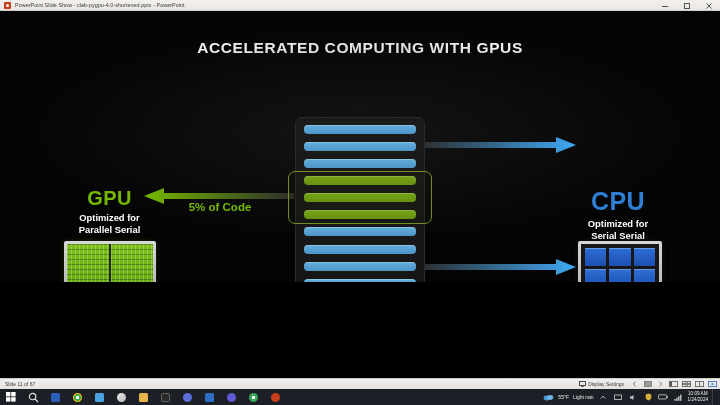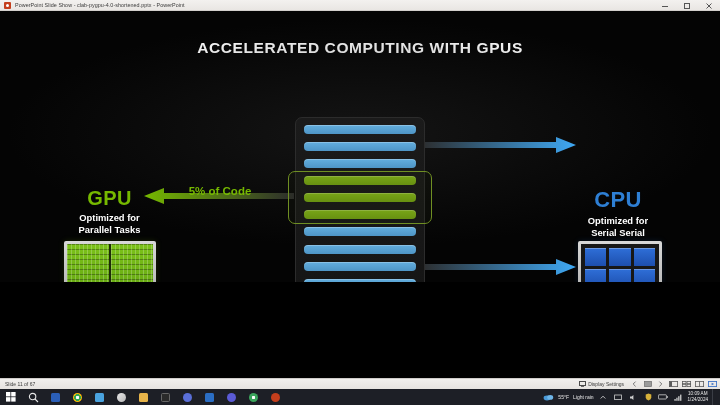--- a/index.html
+++ b/index.html
@@ -71,25 +71,25 @@
   
   .gpu-label {
     position:absolute; left:42px; top:176px; width:135px; text-align:center; z-index:5;
   }
   .gpu-label .big { color:#76b900; font-size:20px; font-weight:bold; letter-spacing:.4px; }
   .gpu-label .sub { color:#ffffff; font-size:9.4px; font-weight:bold; line-height:11.5px; margin-top:2px; }
 
   .cpu-label {
     position:absolute; left:554px; top:176px; width:128px; text-align:center; z-index:5;
   }
-  .cpu-label .big { color:#2e7fd4; font-size:22px; font-weight:bold; letter-spacing:.4px; }
+  .cpu-label .big { color:#2e7fd4; font-size:25px; font-weight:bold; letter-spacing:.4px; }
   .cpu-label .sub { color:#ffffff; font-size:9.4px; font-weight:bold; line-height:11.5px; margin-top:2px; }
 
   .code-pct {
-    position:absolute; left:170px; top:174px; width:100px; text-align:center;
+    position:absolute; left:170px; top:190px; width:100px; text-align:center;
     color:#76b900; font-size:11.5px; font-weight:bold; z-index:5;
   }
   .seq-label {
     position:absolute; left:462px; top:178px; width:116px; text-align:right;
     color:#ffffff; font-size:9.4px; font-weight:bold; line-height:11.5px; z-index:5;
   }
 
   
   .gpu-chip {
     position:absolute; left:64px; top:230px; width:92px; height:86px;
@@ -265,21 +265,21 @@
       <div class="bar blue"></div>
       <div class="bar blue"></div>
       <div class="bar blue"></div>
     </div>
     <div class="hilite"></div>
 
     <div class="gpu-label">
       <div class="big">GPU</div>
       <div class="sub">
         <span>Optimized for</span><br>
-        <span>Parallel Tasks</span>
+        <span>Parallel Serial</span>
       </div>
     </div>
     <div class="gpu-chip">
         <div class="inner"></div>
       </div>
 
     <div class="cpu-label">
       <div class="big">CPU</div>
       <div class="sub">
         <span>Optimized for</span><br>

